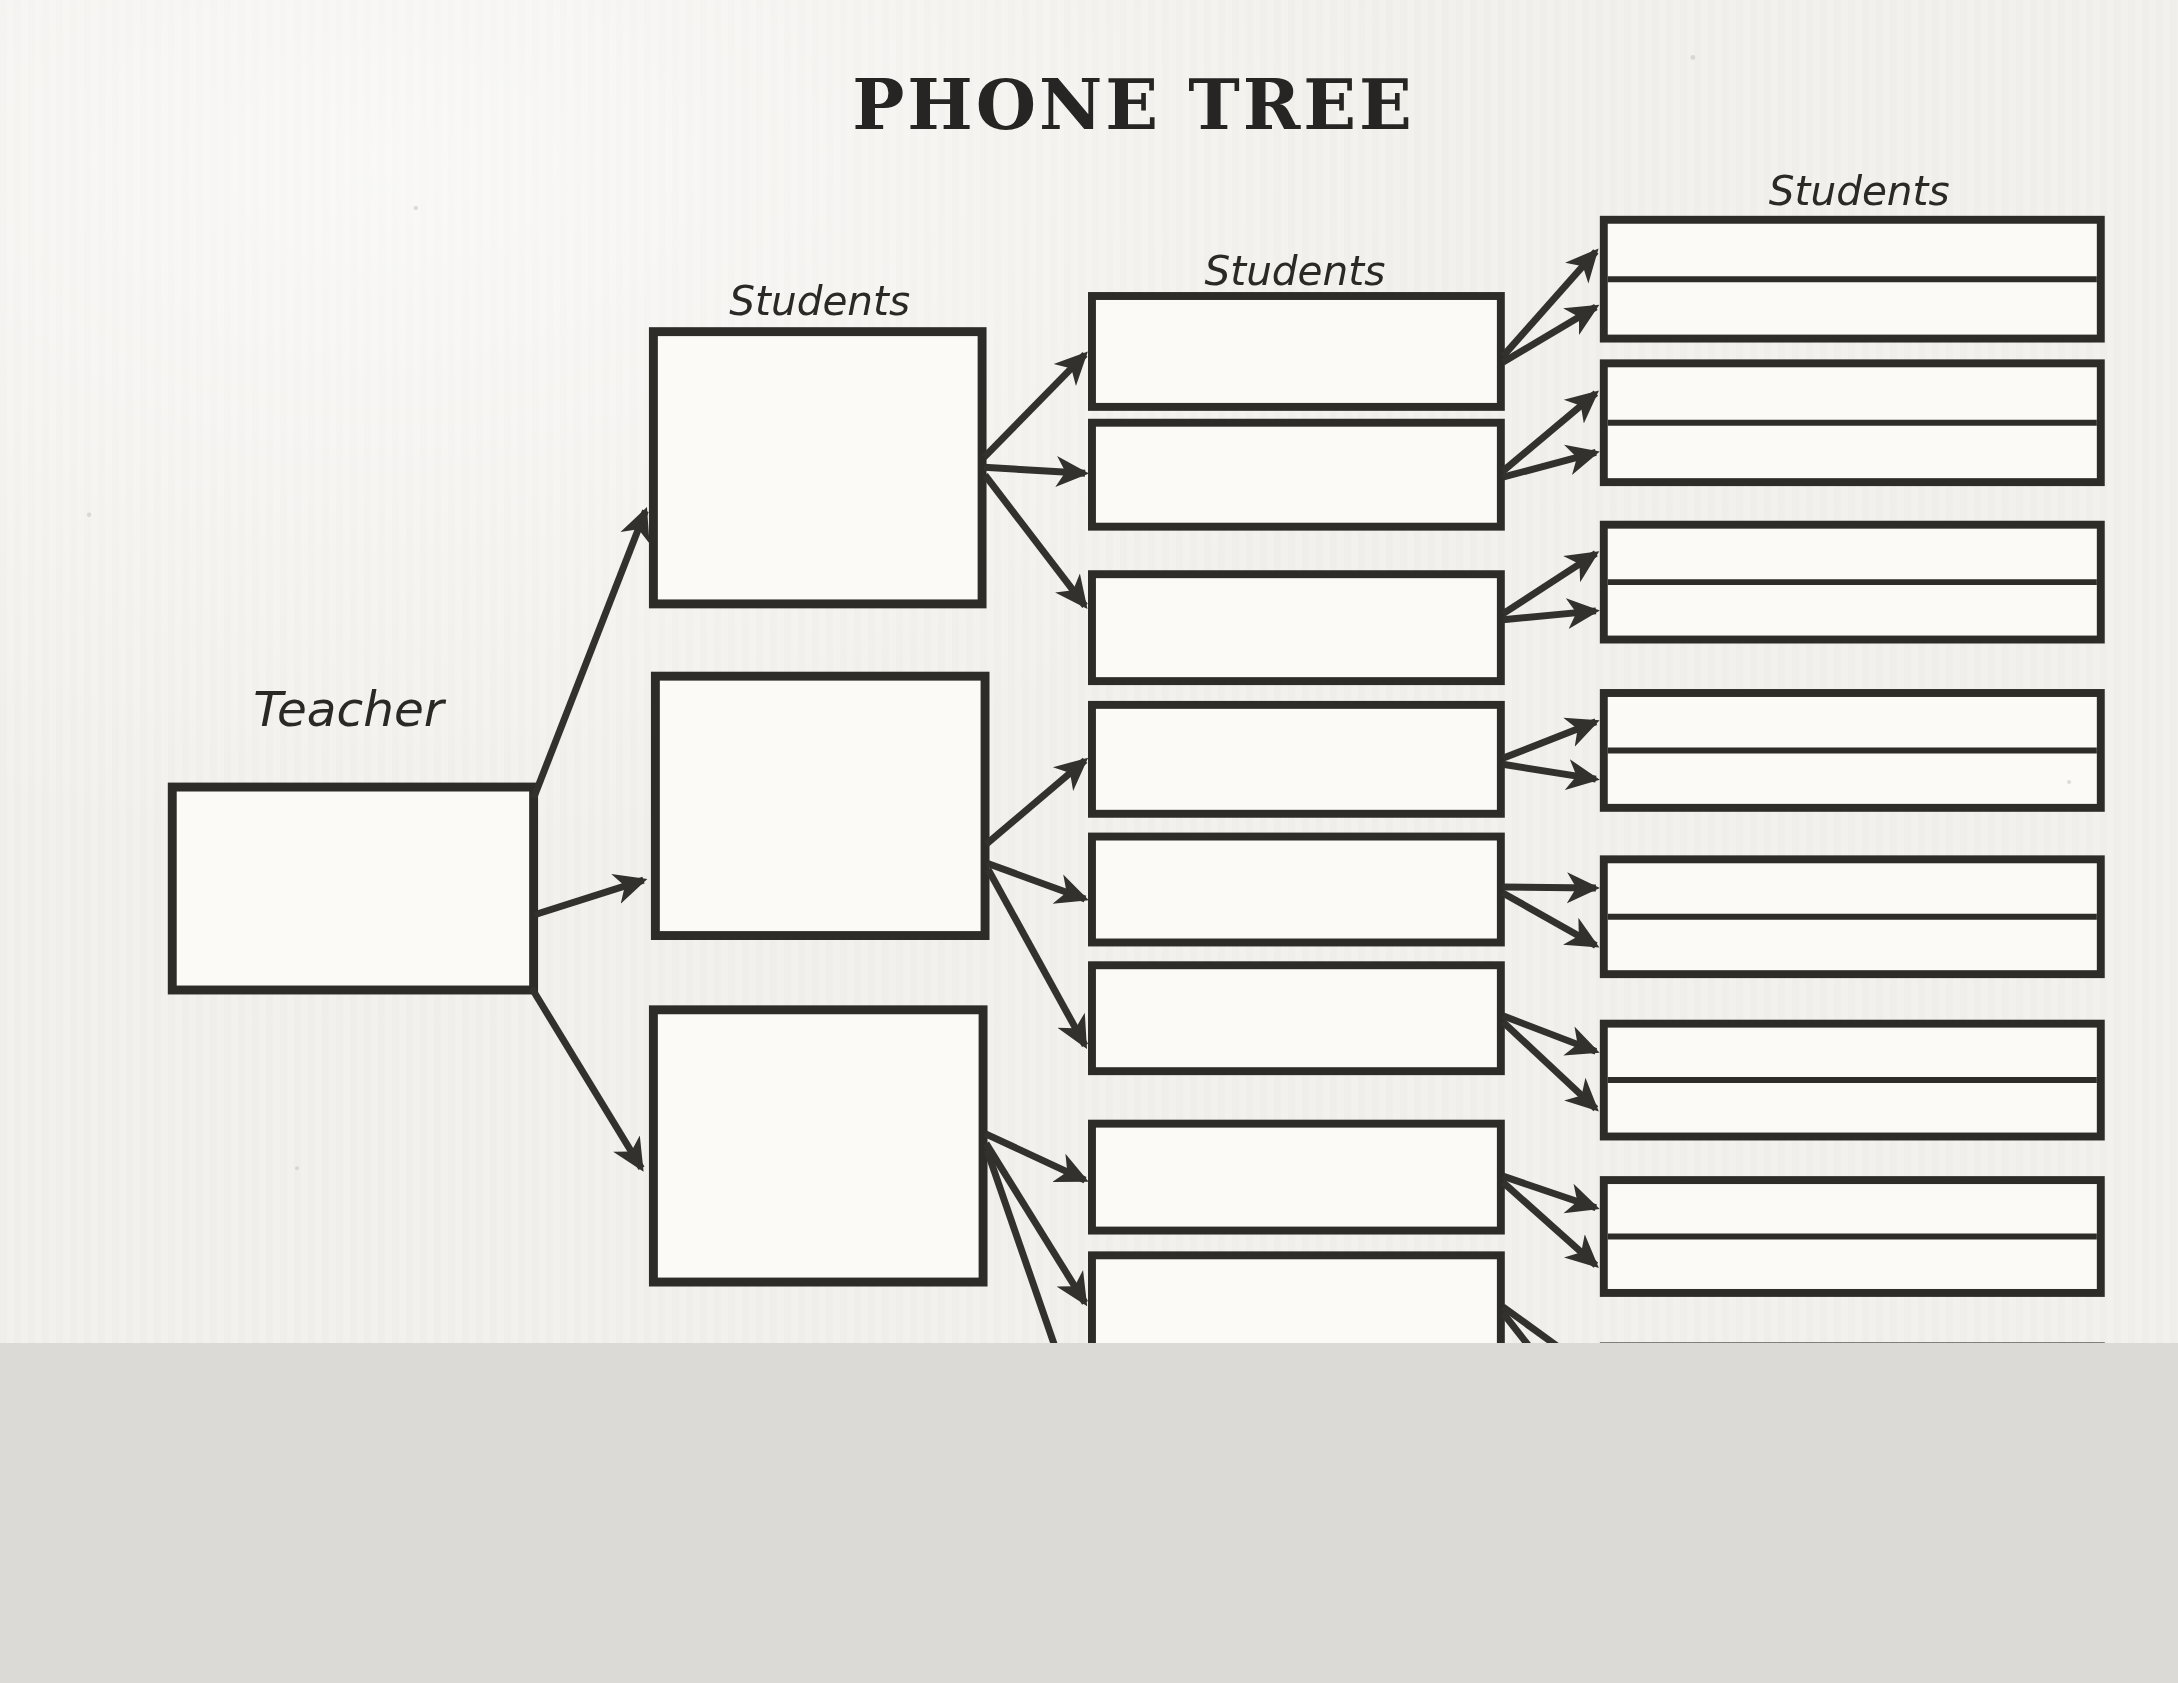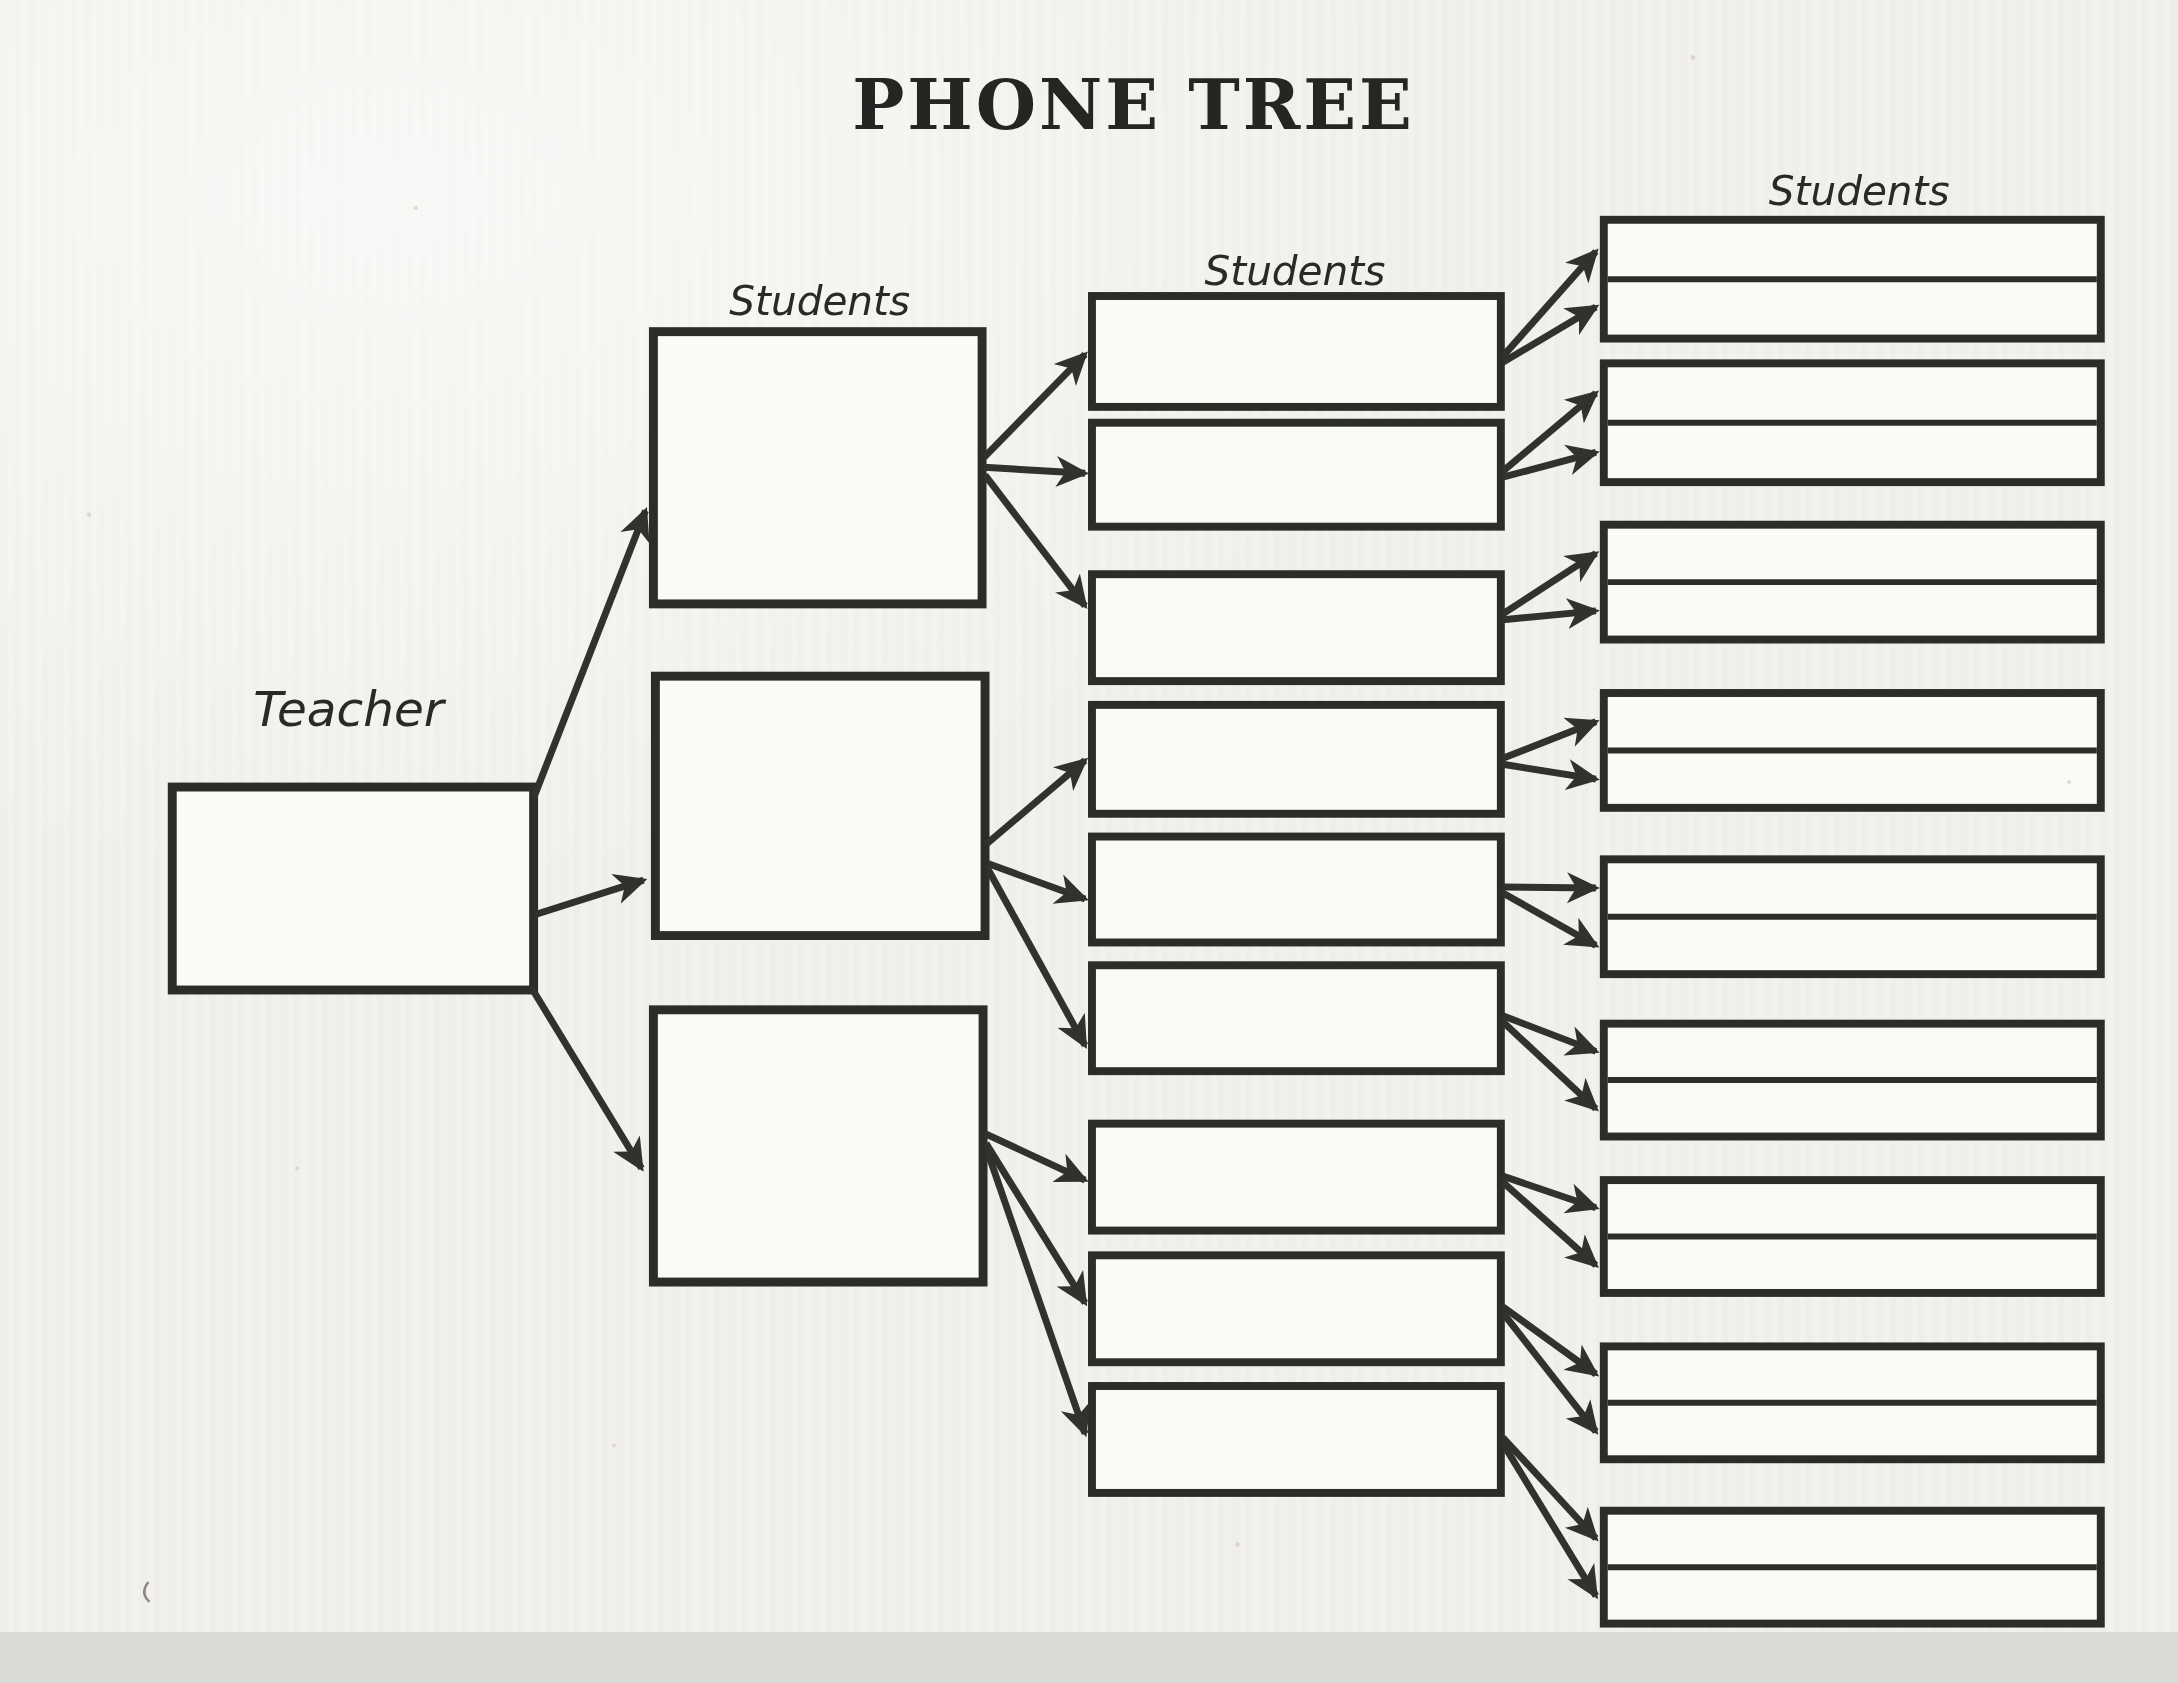--- a/index.html
+++ b/index.html
@@ -1,18 +1,18 @@
 <!DOCTYPE html>
 <html><head>
 <meta charset="utf-8">
 <style>
   html,body{margin:0;padding:0;background:#dcdad6;}
   .page{
     position:relative;
-    width:2178px;height:1632px;
+    width:2178px;height:1343px;
     background:
       radial-gradient(ellipse 1782px 1188px at 18% 12%, rgba(255,255,255,.55), rgba(255,255,255,0) 60%),
       repeating-linear-gradient(90deg, rgba(120,118,110,.025) 0 7px, rgba(255,255,255,.03) 7px 14px),
       #f2f1ed;
     overflow:hidden;
     font-family:"DejaVu Sans","Liberation Sans",sans-serif;
   }
   svg.diagram{position:absolute;inset:0;width:2178px;height:1683px;display:block;}
   .title-text{
     font-family:"DejaVu Serif","Liberation Serif",serif;

